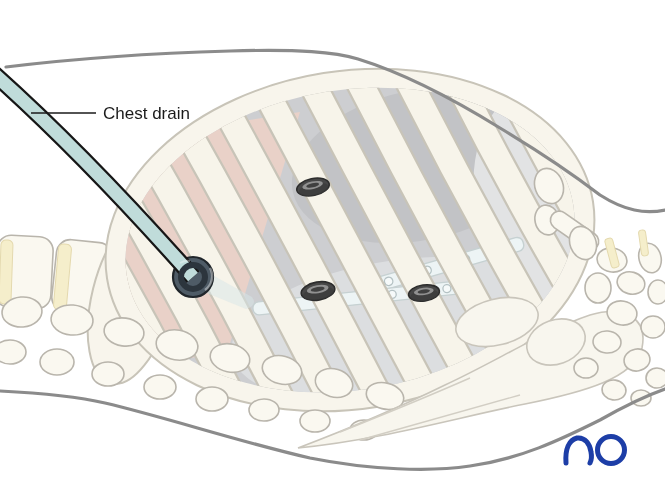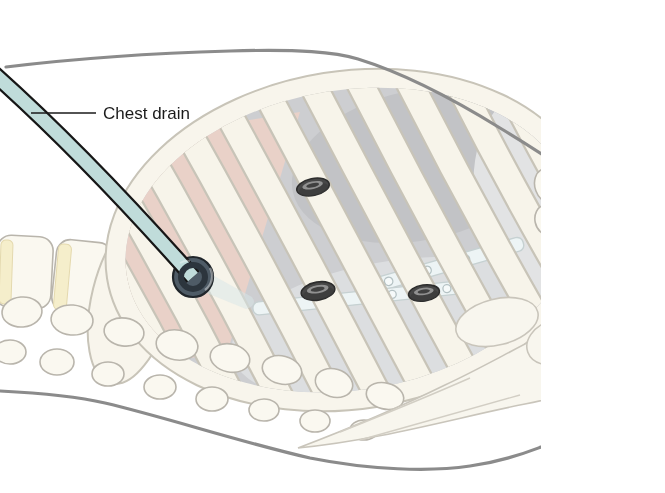--- a/index.html
+++ b/index.html
@@ -1,16 +1,16 @@
 <!DOCTYPE html>
 <html><head>
 <meta charset="utf-8">
 <style>
   html,body{margin:0;padding:0;background:#fff;}
-  #stage{position:relative;width:541px;height:493px;background:#fff;overflow:hidden;
+  #stage{position:relative;width:665px;height:493px;background:#fff;overflow:hidden;
          font-family:"Liberation Sans",sans-serif;}
   svg{display:block;}
   
   .bone{fill:#faf8f0;stroke:#b9b5ac;stroke-width:1.6;}
   .shell{fill:#f8f5ec;stroke:#c8c4b8;stroke-width:2;}
   .ribO{fill:none;stroke:#c8c4b8;stroke-width:30;}
   .ribI{fill:none;stroke:#f7f4ea;stroke-width:25.5;}
   .outline{fill:none;stroke:#8b8b8b;stroke-width:3.2;stroke-linecap:round;}
   .yellow{fill:#f5eecb;stroke:#e4d9ae;stroke-width:1;}
   .plate{fill:#edf4f5;stroke:#c6d1d2;stroke-width:1.4;}

